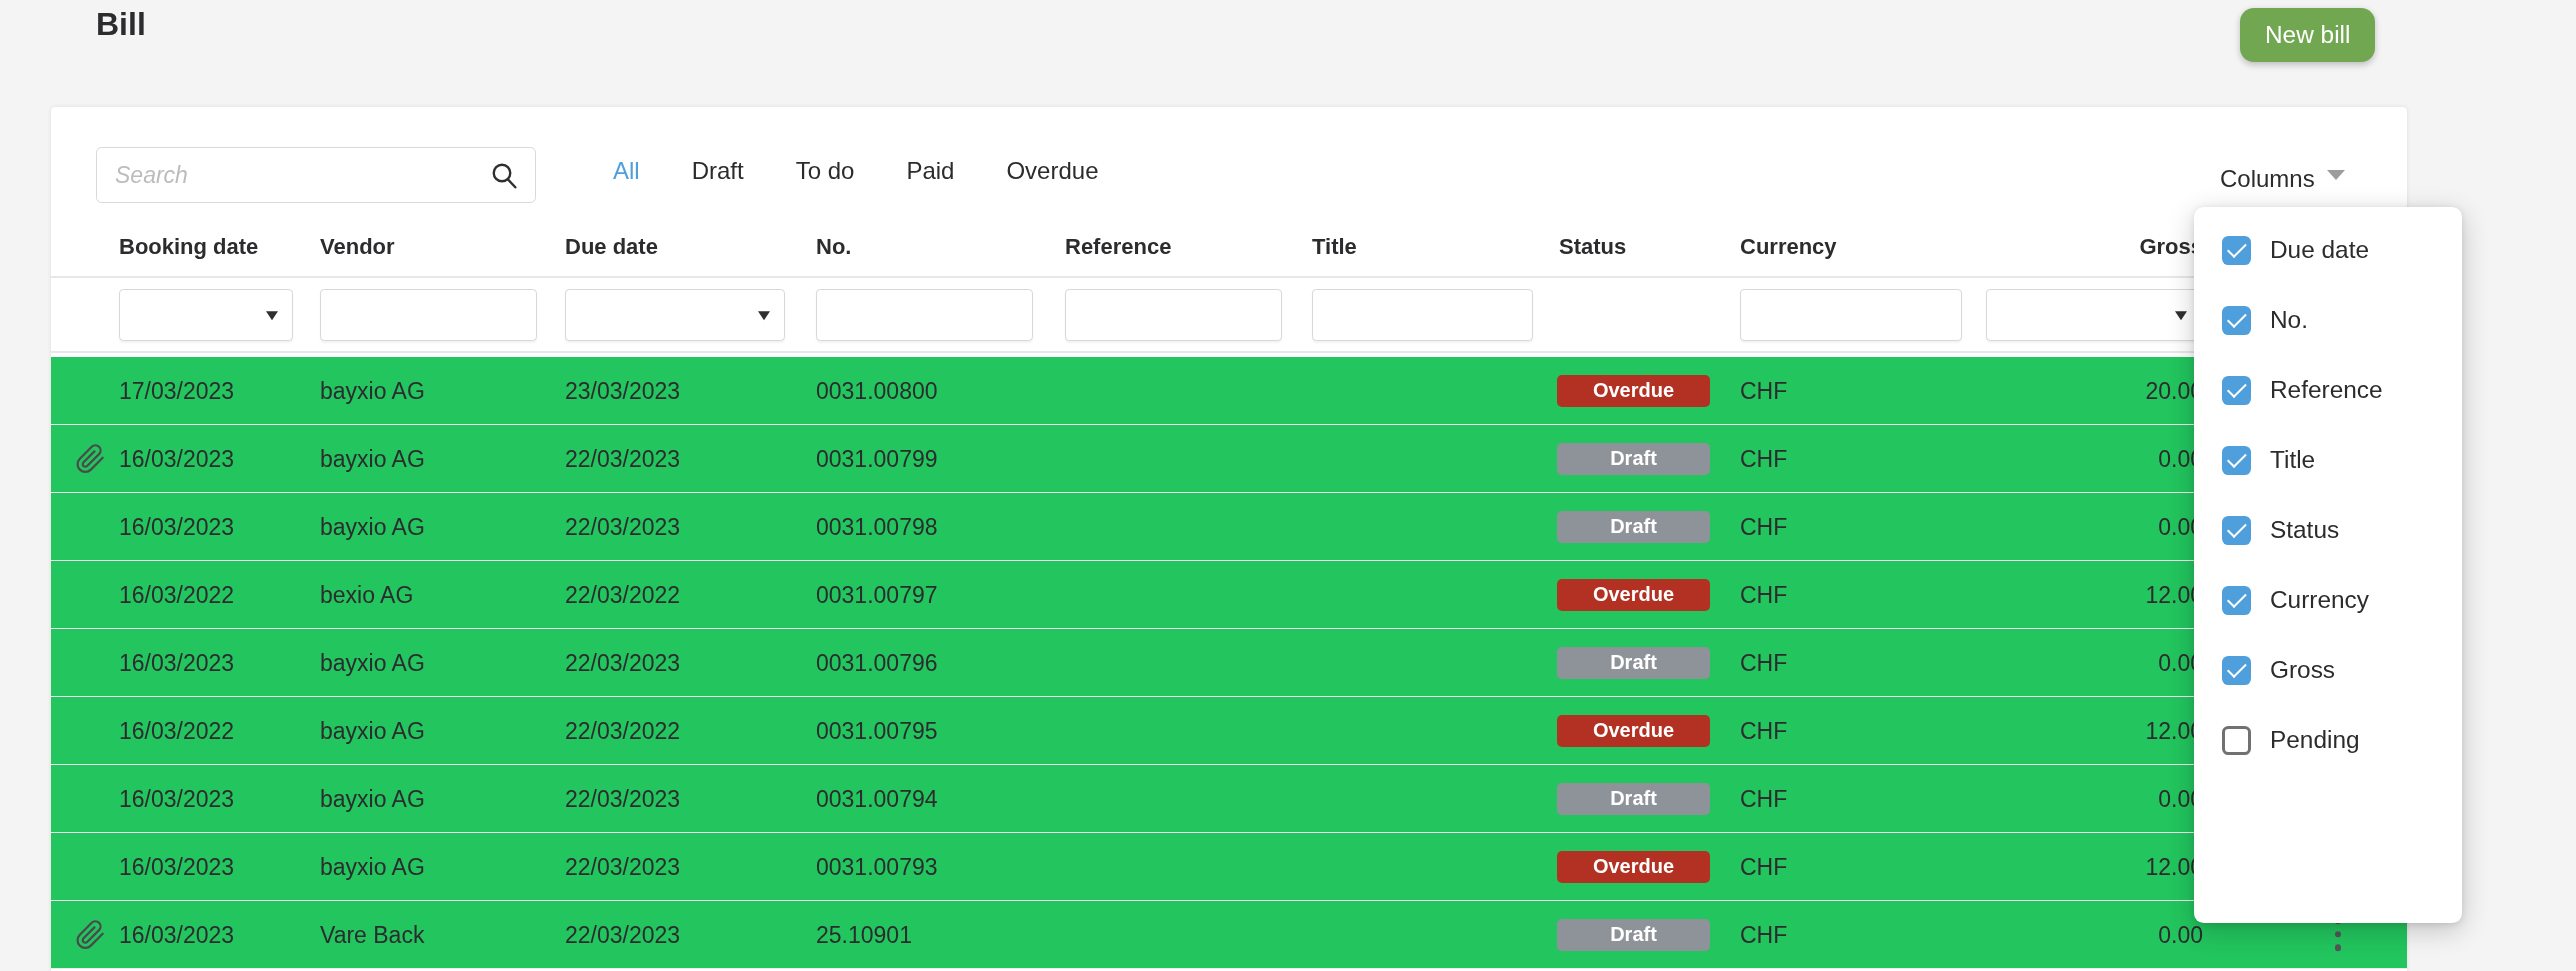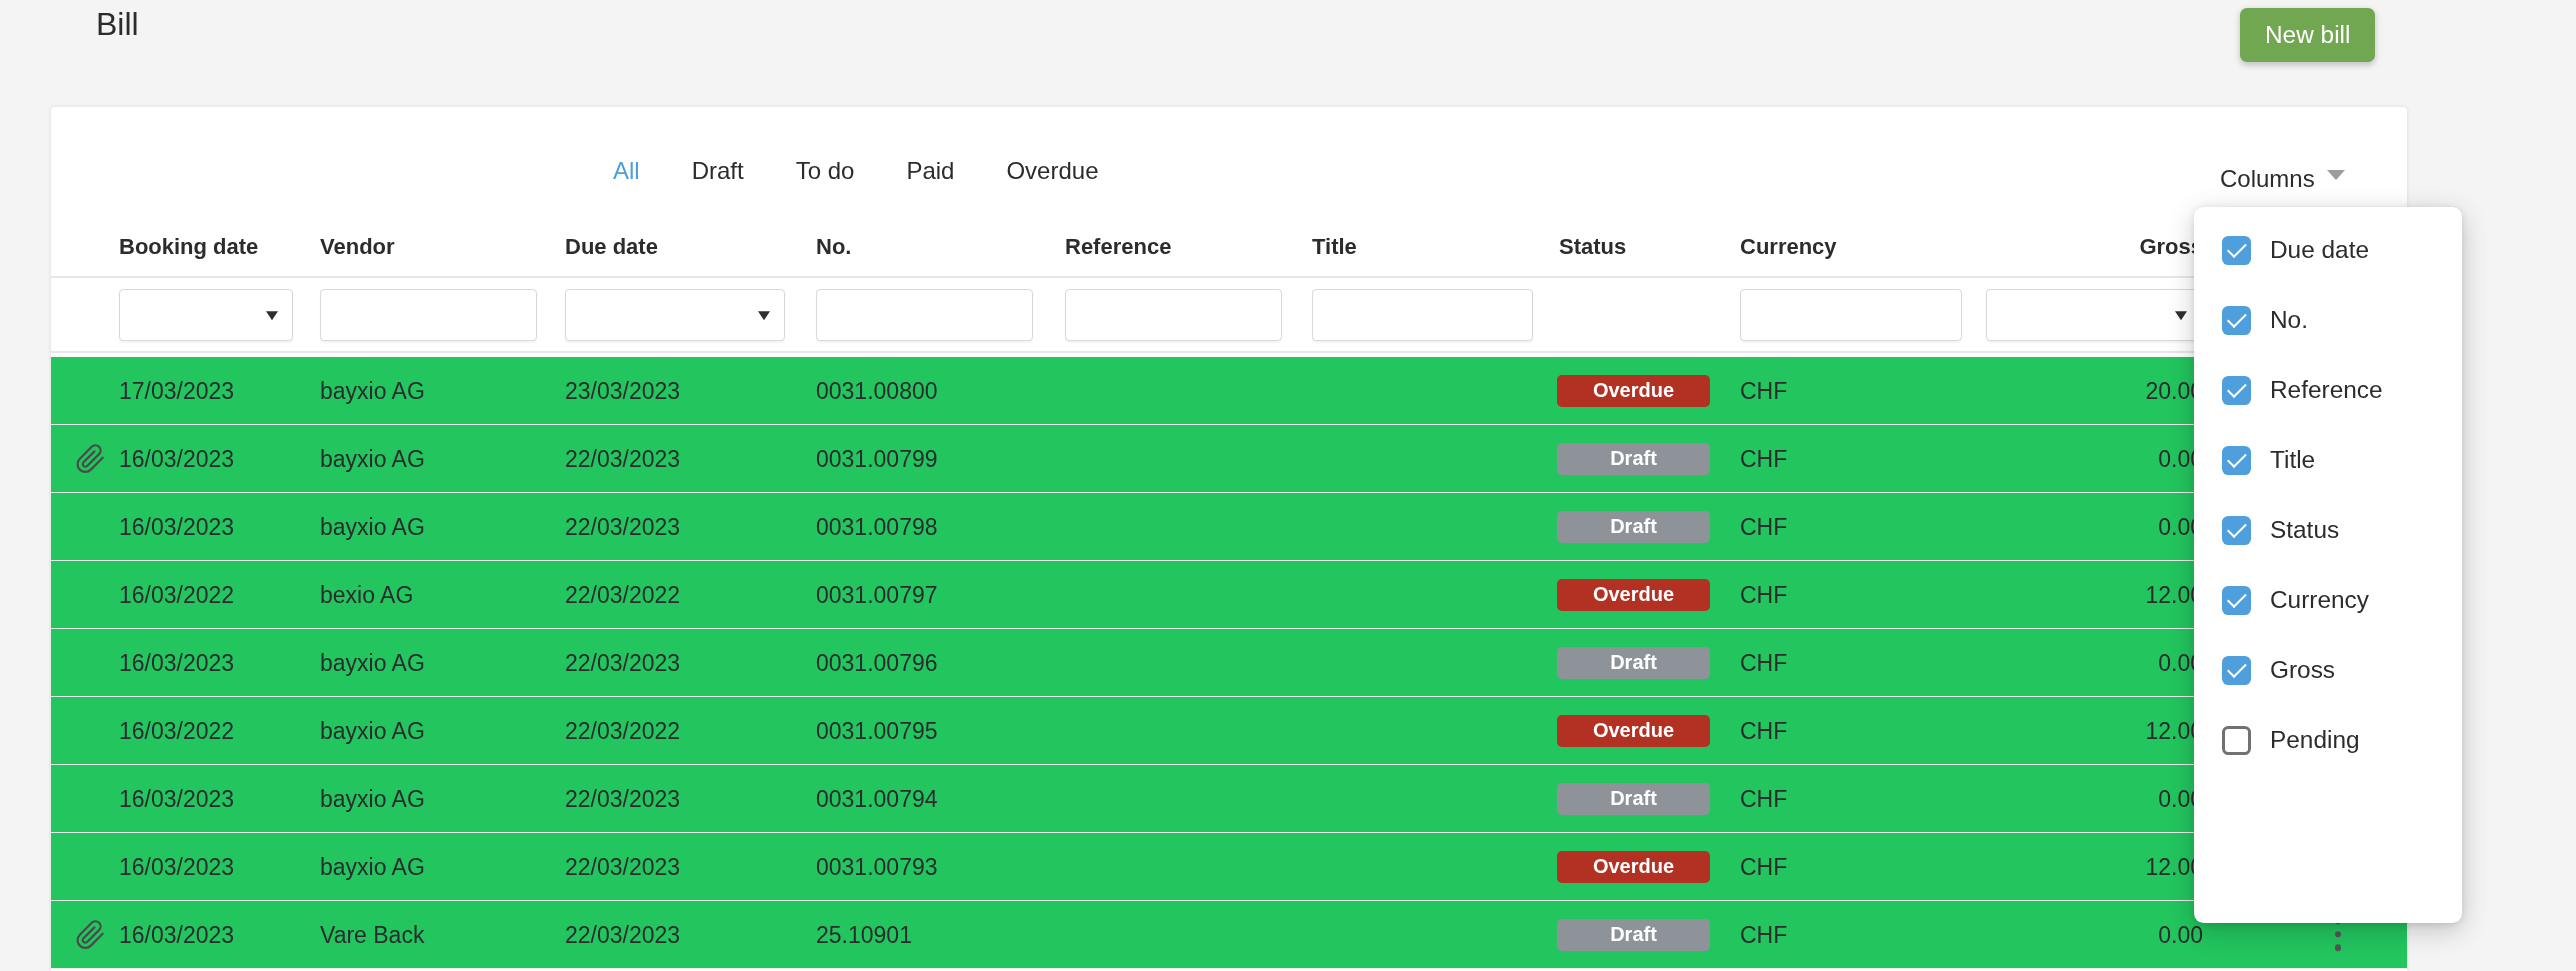--- a/index.html
+++ b/index.html
@@ -11,24 +11,24 @@
   }
   *{margin:0;padding:0;box-sizing:border-box;}
   html,body{width:2576px;height:971px;overflow:hidden;}
   body{
     position:relative;
     background:#f4f4f5;
     font-family:"Liberation Sans","DejaVu Sans",sans-serif;
     color:var(--text);
   }
   
-  .page-title{position:absolute;left:96px;top:5.6px;font-size:32px;font-weight:400;color:var(--text);}
+  .page-title{position:absolute;left:96px;top:5.6px;font-size:32px;font-weight:700;color:var(--text);}
   .new-bill{
     position:absolute;left:2240px;top:7.7px;height:54px;padding:0 25px;
-    background:var(--accent-green);color:#fff;font-size:24.4px;border:0;border-radius:7px;
+    background:var(--accent-green);color:#fff;font-size:24.4px;border:0;border-radius:14px;
     box-shadow:0 2.8px 6.3px rgba(0,0,0,.22);cursor:pointer;
     display:flex;align-items:center;justify-content:center;
     font-family:inherit;
   }
   
   .card{
     position:absolute;left:51px;top:107px;width:2356px;height:914px;
     background:#fff;border-radius:4.2px;box-shadow:0 0.7px 4.2px rgba(0,0,0,.10);
   }
   
@@ -93,20 +93,27 @@
   .menu-item .label{margin-left:19px;font-size:24.4px;color:var(--text);white-space:nowrap;}
 </style>
 </head>
 <body>
 
 <h1 class="page-title">Bill</h1>
 <button class="new-bill">New bill</button>
 
 <section class="card">
 
+  <div class="search-box">
+    <input type="text" placeholder="Search" style="">
+    <svg class="search-icon" viewBox="0 0 24 24" fill="none" stroke="#2f2f30" stroke-width="1.8" stroke-linecap="round">
+      <circle cx="10.5" cy="10.5" r="6.2"></circle>
+        <line x1="15.2" y1="15.6" x2="20.5" y2="21.2"></line>
+    </svg>
+  </div>
 
   <nav class="tabs">
     <span class="tab active">All</span>
     <span class="tab">Draft</span>
     <span class="tab">To do</span>
     <span class="tab">Paid</span>
     <span class="tab">Overdue</span>
   </nav>
 
   <div class="columns-trigger">

